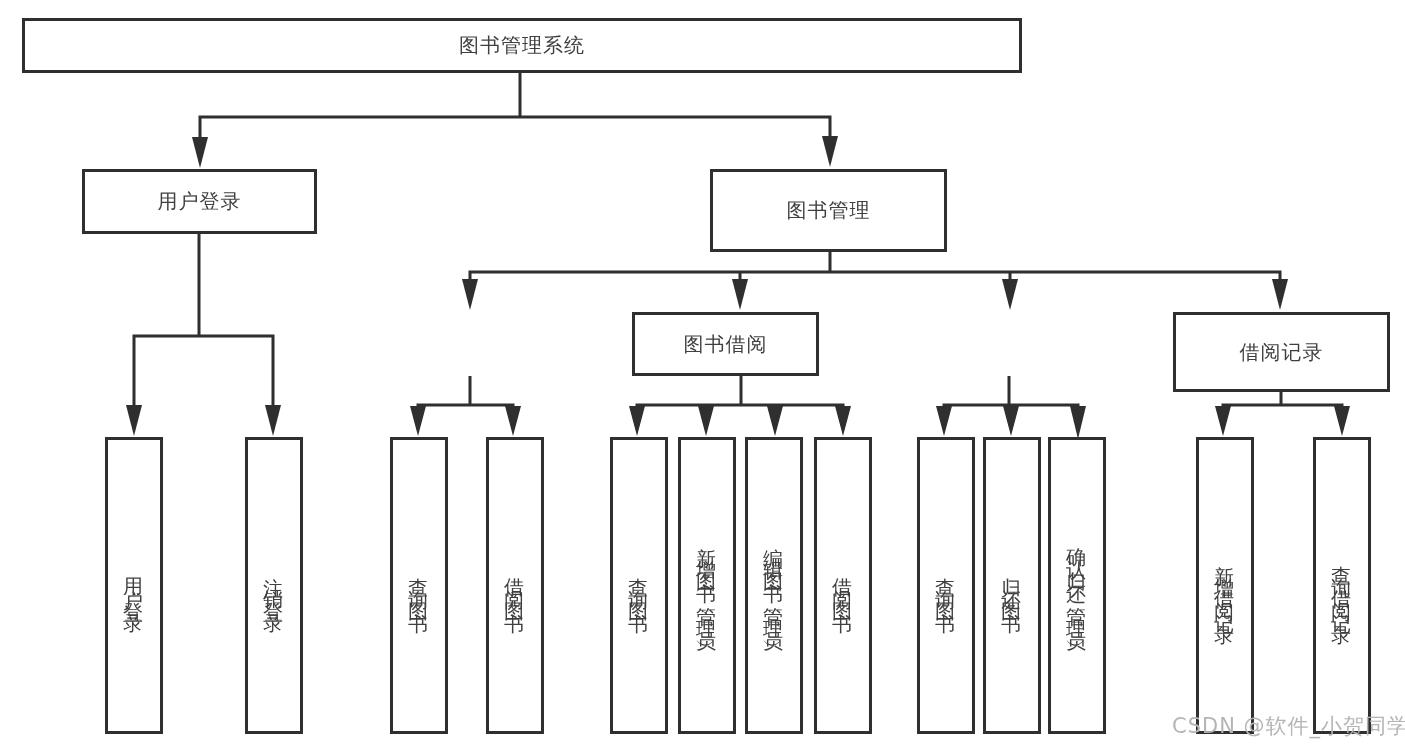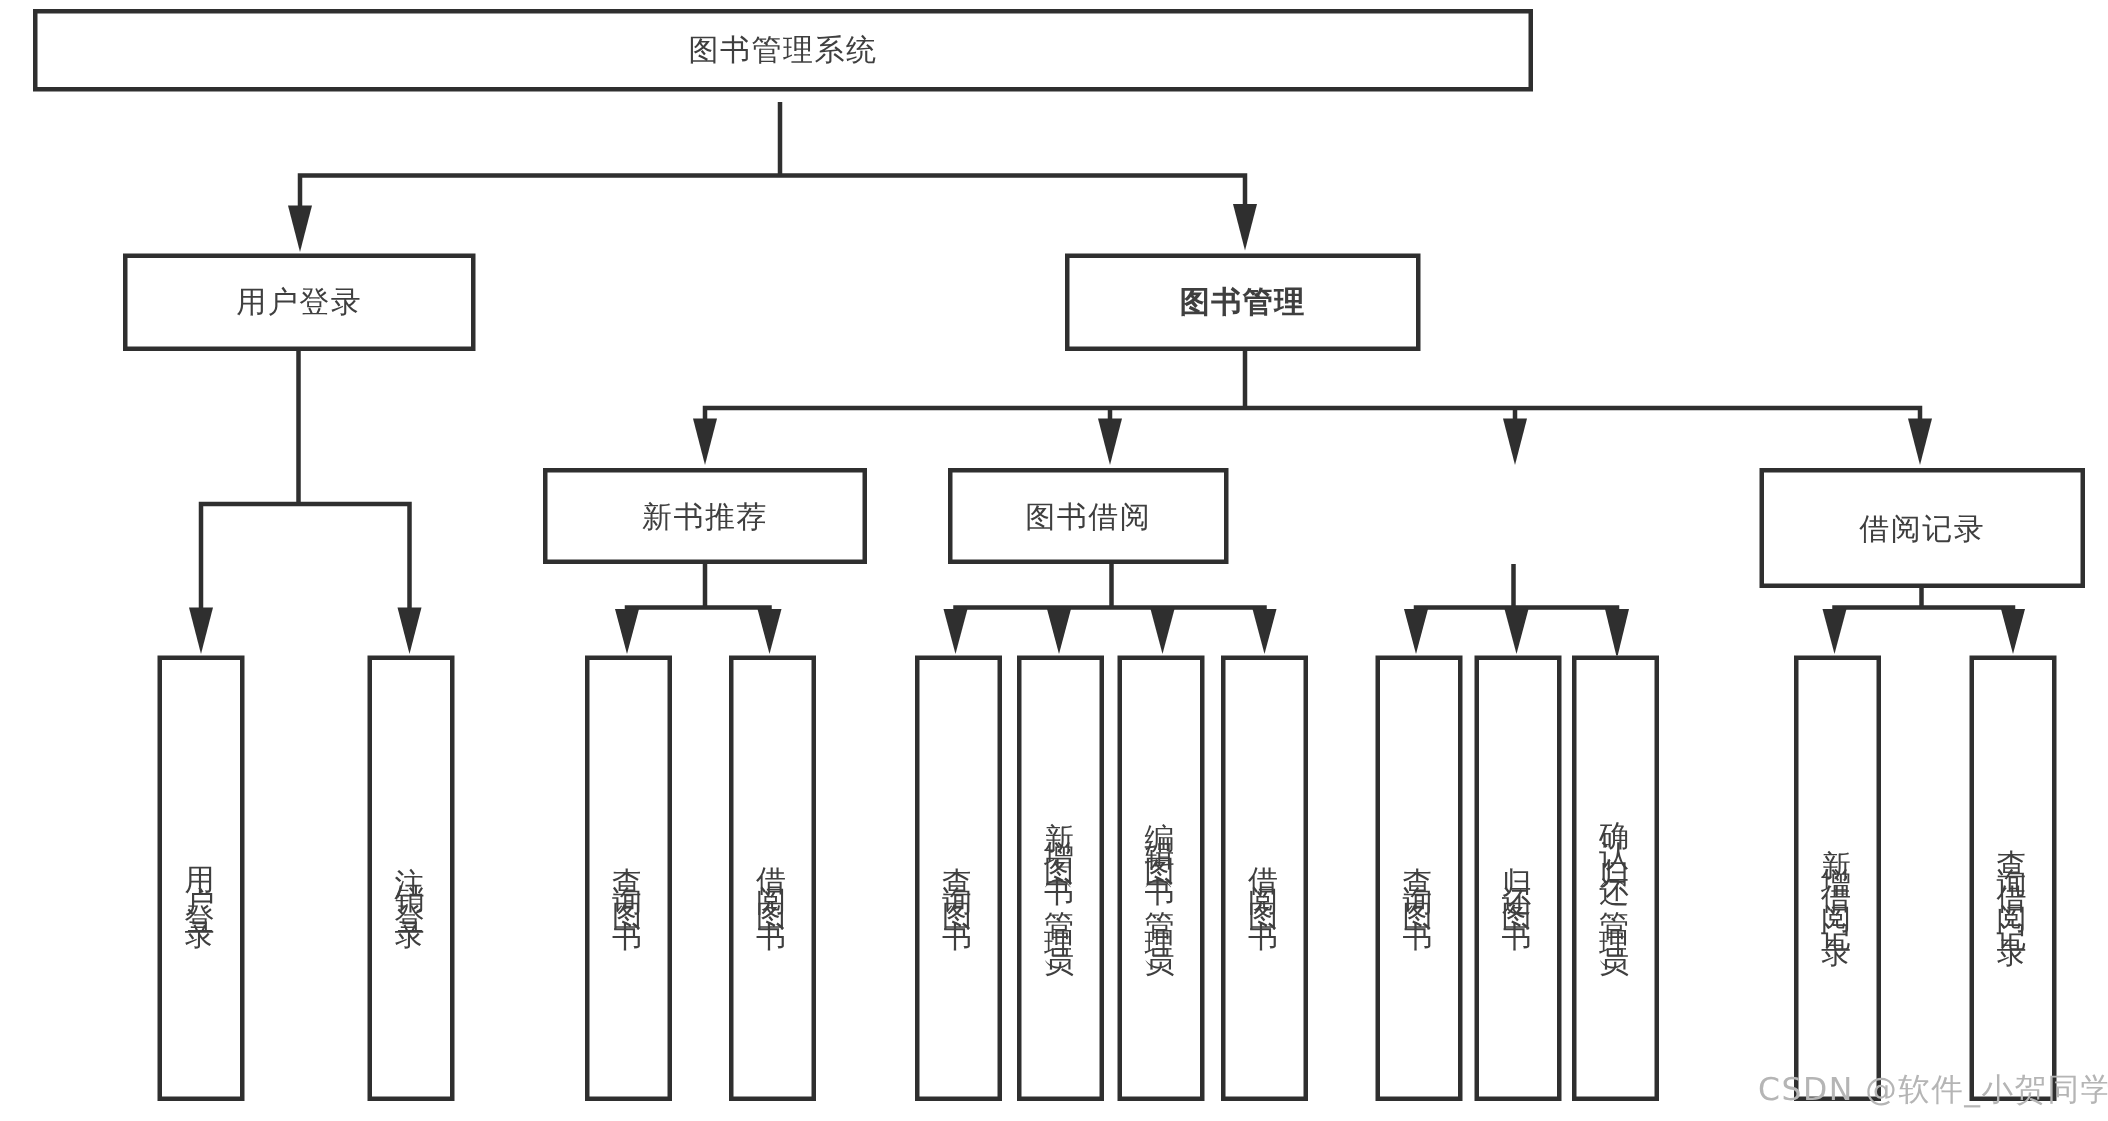--- a/index.html
+++ b/index.html
@@ -40,24 +40,24 @@
   .node.leaf {
     top: 437px;
     width: 58px;
     height: 297px;
     writing-mode: vertical-lr;
     text-orientation: mixed;
     letter-spacing: 12px;
     white-space: normal;
   }
   
-  .n-root   { left: 22px;  top: 6px;  width: 1000px; height: 55px; }
+  .n-root   { left: 22px;  top: 18px;  width: 1000px; height: 55px; }
   
   .n-ulogin { left: 82px;  top: 169px; width: 235px; height: 65px; }
-  .n-bmgmt  { left: 710px; top: 169px; width: 237px; height: 65px; font-weight: bold; }
+  .n-bmgmt  { left: 710px; top: 169px; width: 237px; height: 83px; }
   
   .n-newrec { left: 362px;  top: 312px; width: 216px; height: 64px; }
   .n-borrow { left: 632px;  top: 312px; width: 187px; height: 64px; }
   .n-curr   { left: 903px;  top: 312px; width: 213px; height: 64px; }
   .n-recs   { left: 1173px; top: 312px; width: 217px; height: 80px; }
   
   .n-u1 { left: 105px; }
   .n-u2 { left: 245px; }
   .n-n1 { left: 390px; }
   .n-n2 { left: 486px; }
@@ -131,21 +131,20 @@
       <polygon points="1215,406 1231,406 1223,436"></polygon>
       <polygon points="1334,406 1350,406 1342,436"></polygon>
     </g>
   </svg>
 
   <div class="node hbox n-root">图书管理系统</div>
 
   <div class="node hbox n-ulogin">用户登录</div>
   <div class="node hbox n-bmgmt">图书管理</div>
 
-  <div class="node hbox n-newrec">新书推荐</div>
   <div class="node hbox n-borrow">图书借阅</div>
   <div class="node hbox n-recs">借阅记录</div>
 
   <div class="node leaf n-u1">用户登录</div>
   <div class="node leaf n-u2">注销登录</div>
 
   <div class="node leaf n-n1">查询图书</div>
   <div class="node leaf n-n2">借阅图书</div>
 
   <div class="node leaf n-b1">查询图书</div>

